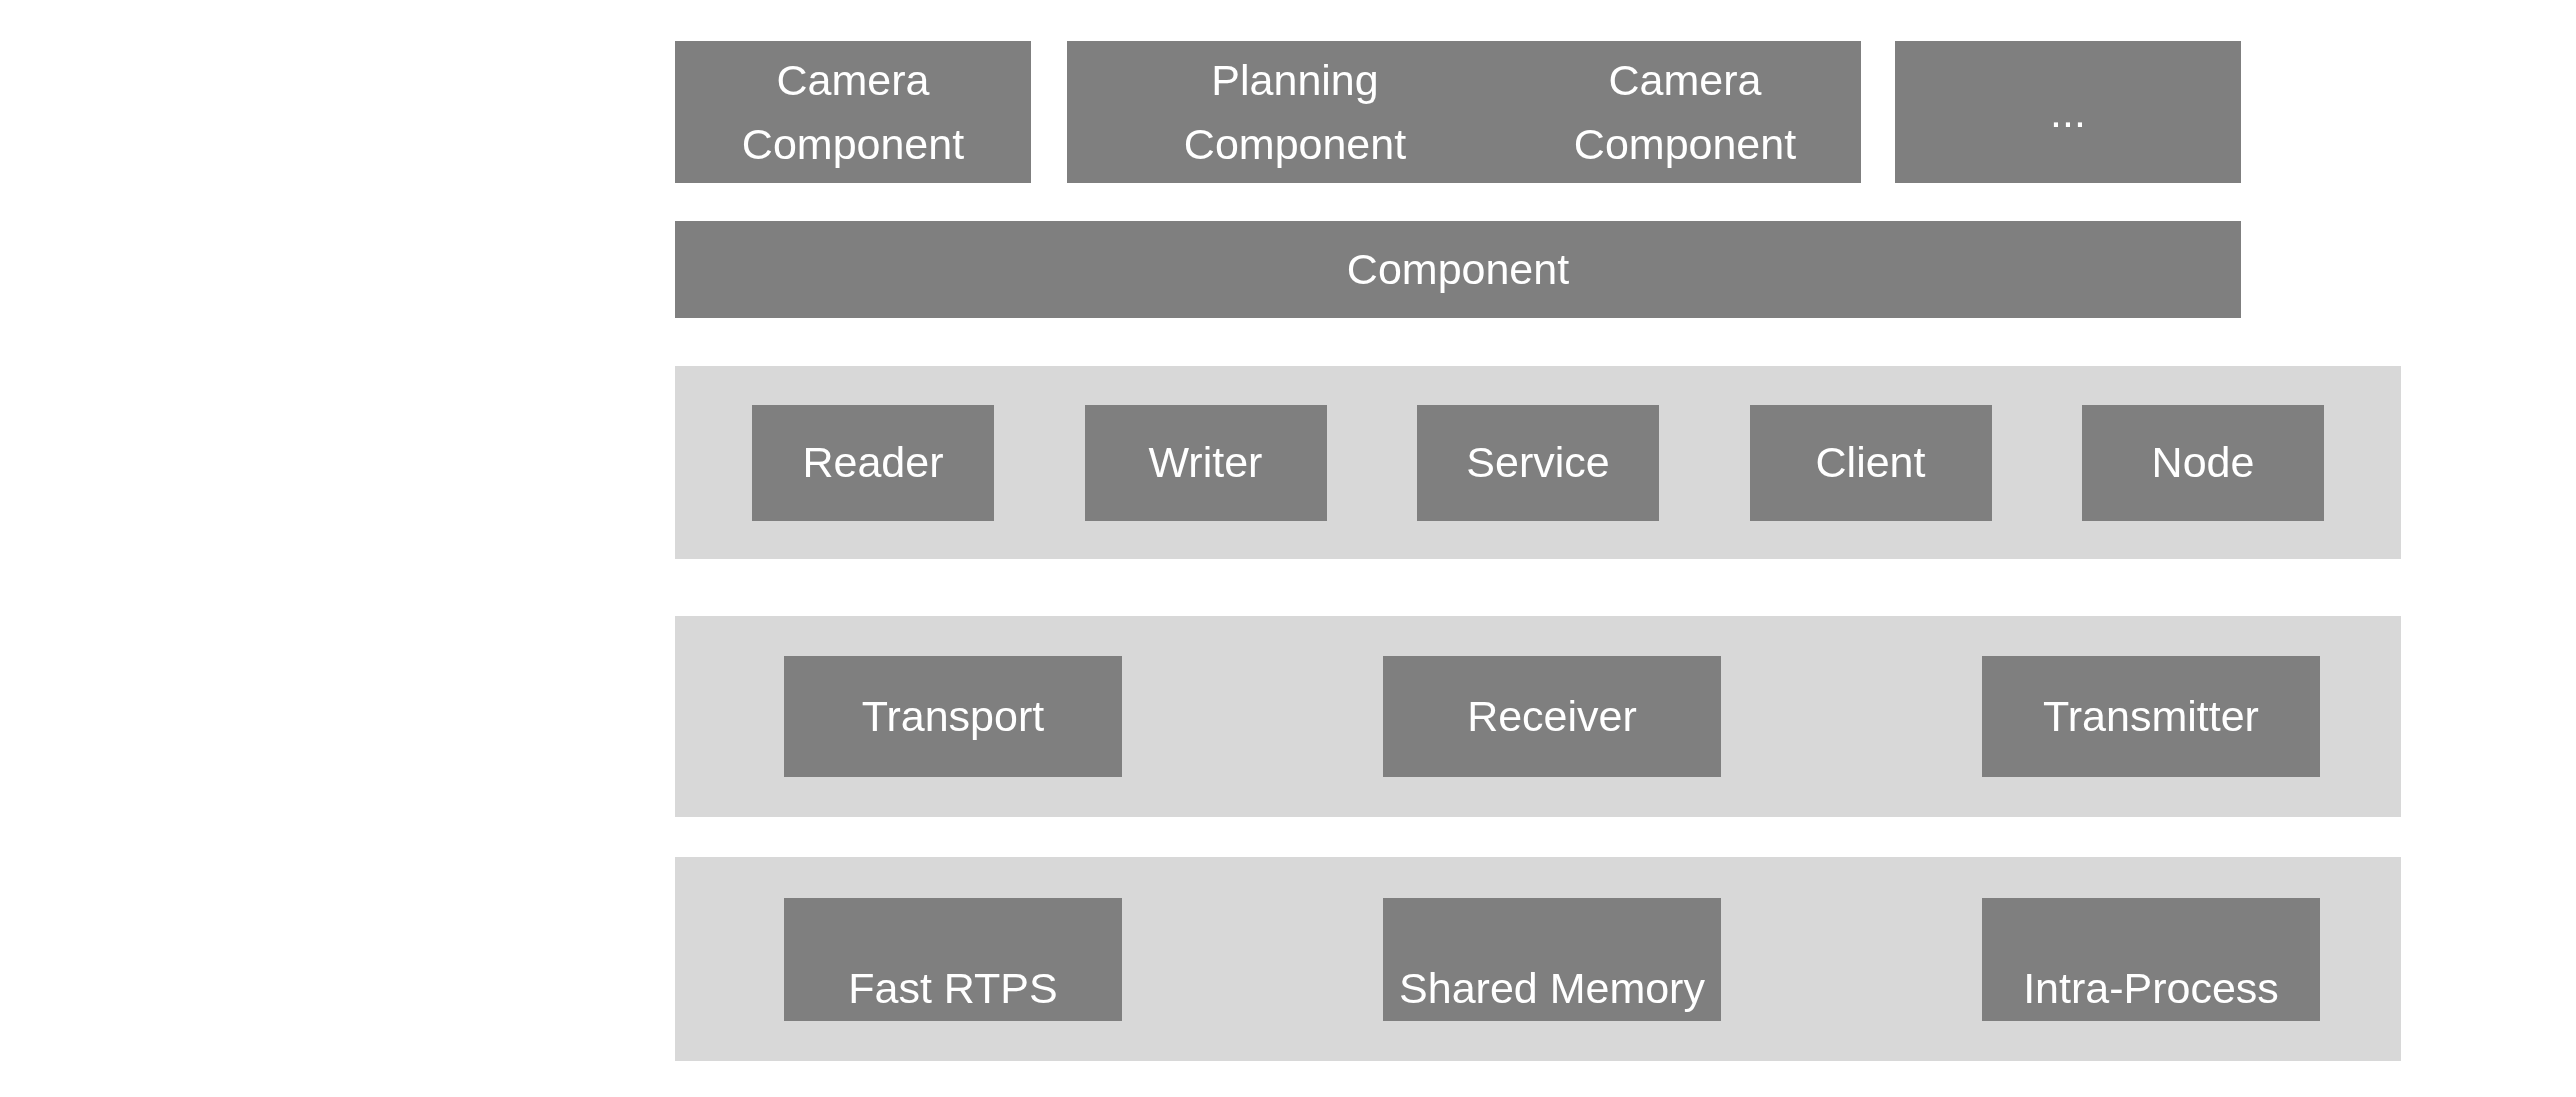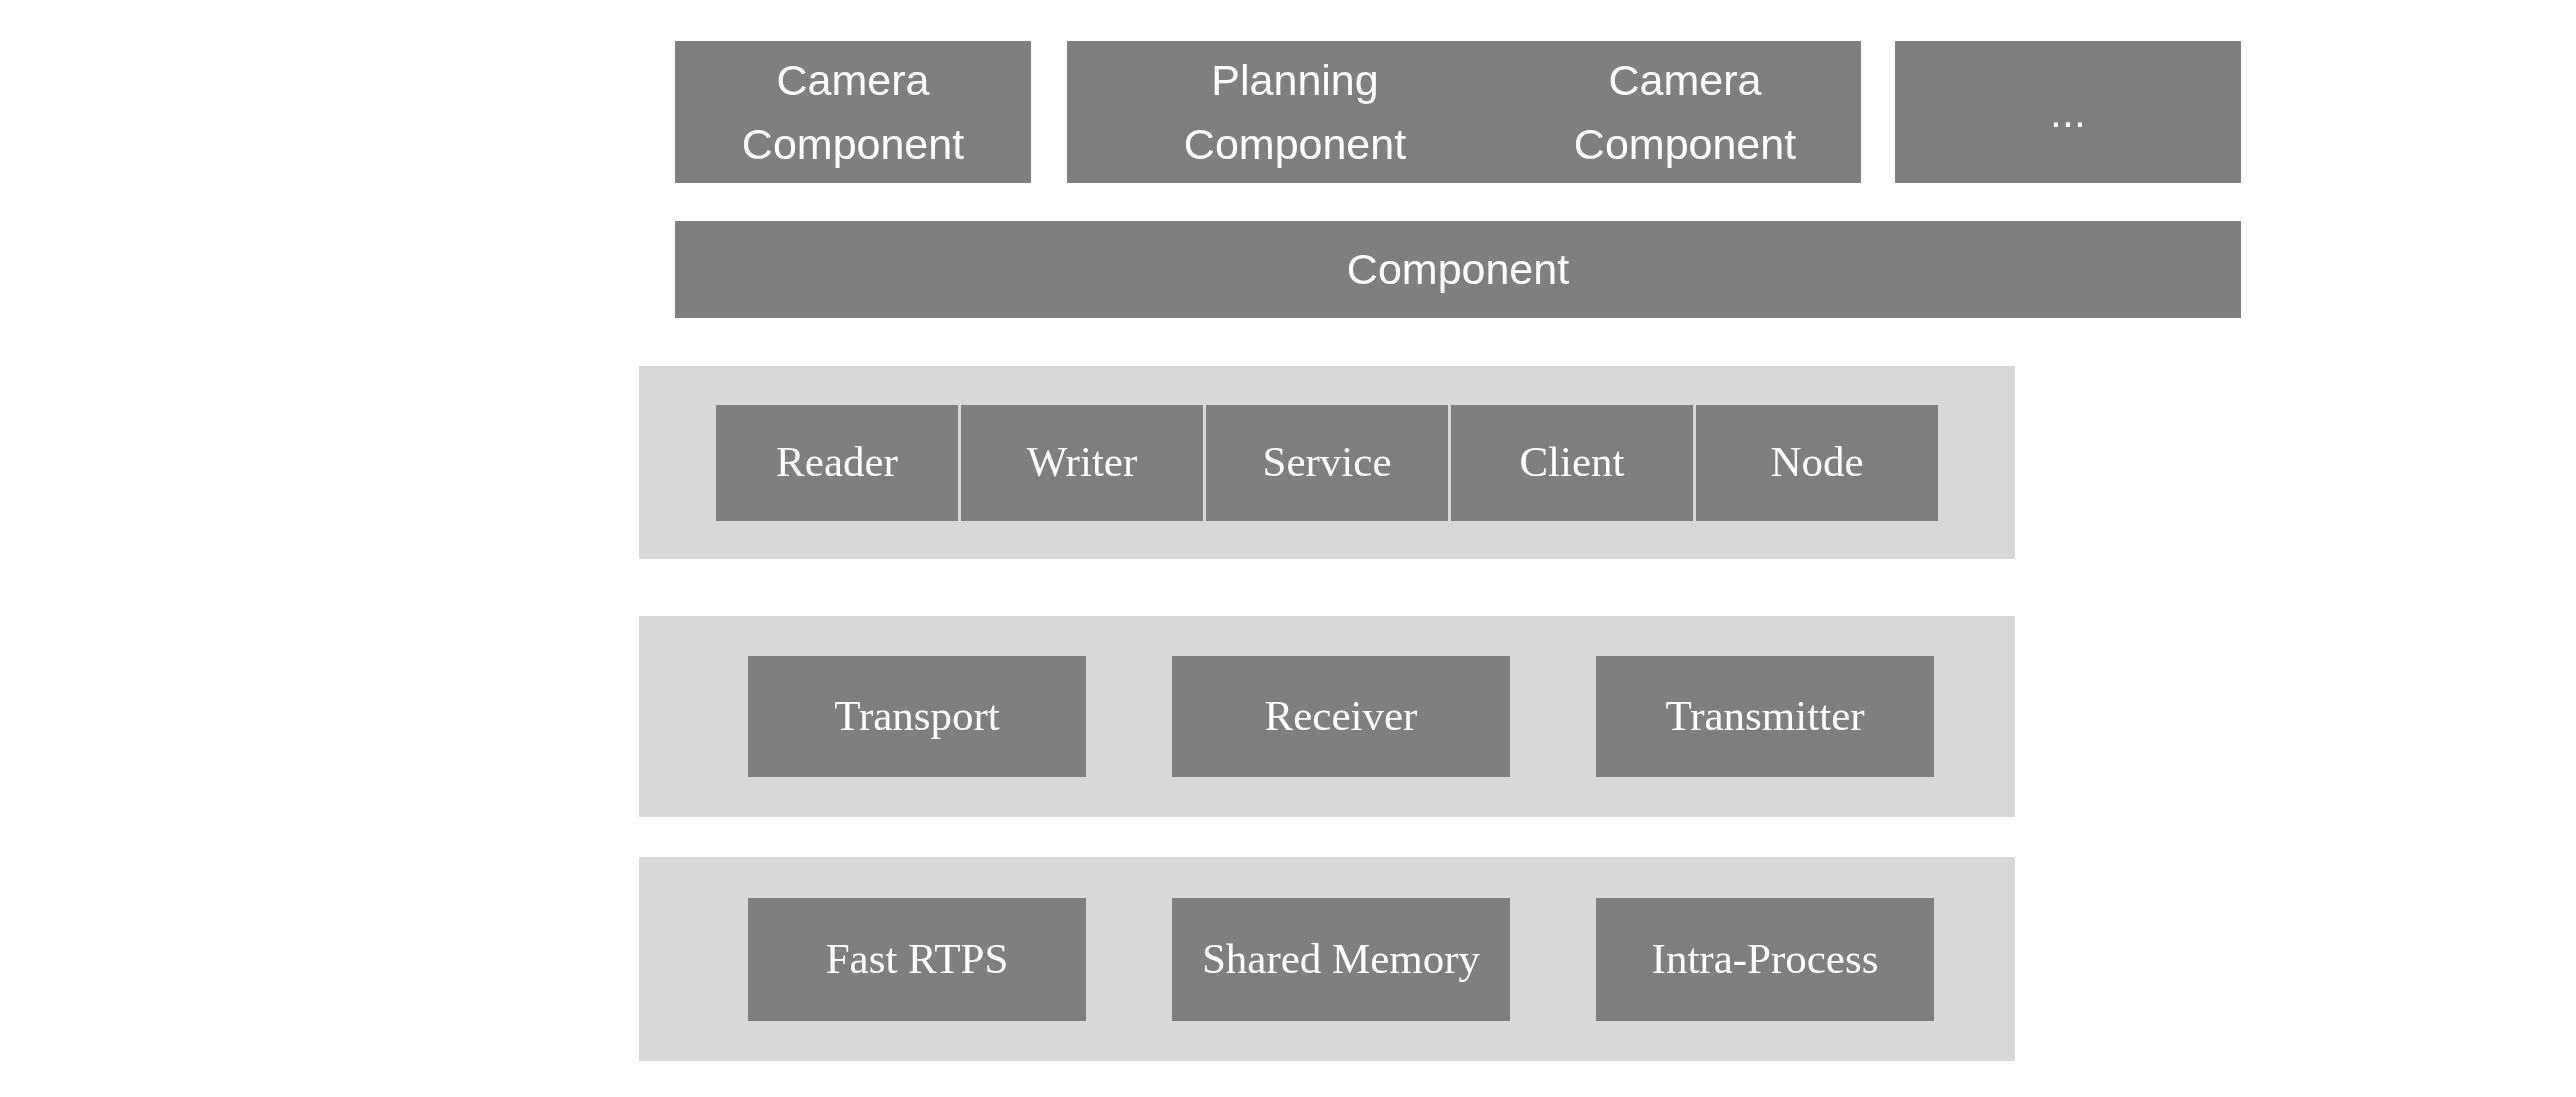--- a/index.html
+++ b/index.html
@@ -47,34 +47,33 @@
   .top-box.b4 { left: 1895px; width: 346px; }
   
   .component-bar {
     position: absolute;
     left: 675px; top: 221px;
     width: 1566px; height: 97px;
   }
   
   .band {
     position: absolute;
-    left: 639px;
-    width: 1376px;
+    left: 675px;
+    width: 1726px;
     background: var(--band, #d8d8d8);
     display: flex;
     align-items: center;
     justify-content: space-between;
-    font-family: Liberation Serif, serif;
   }
   .band-api { top: 366px; height: 193px; padding: 0 77px; }
   .band-api .gbox { width: 242px; height: 116px; }
   .band-transport { top: 616px; height: 201px; padding: 0 81px 0 109px; gap: 26px; }
   .band-transport .gbox { width: 338px; height: 121px; }
   .band-impl { top: 857px; height: 204px; padding: 0 81px 0 109px; }
-  .band-impl .gbox { width: 338px; height: 123px; }
+  .band-impl .gbox { width: 338px; height: 123px; align-items: flex-end; }
 </style>
 </head>
 <body>
 
 <div class="canvas">
 
   <div class="top-row">
     <div class="gbox top-box b1">
       <span class="label">Camera
 Component</span>

